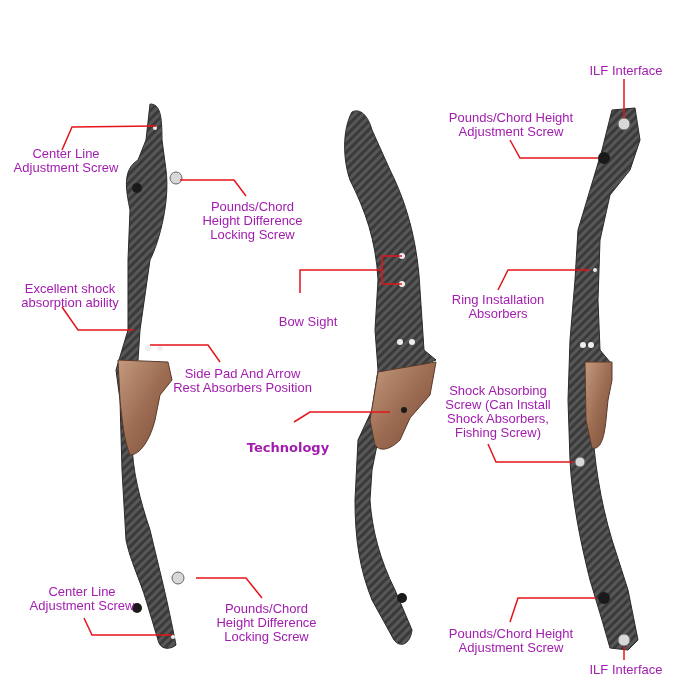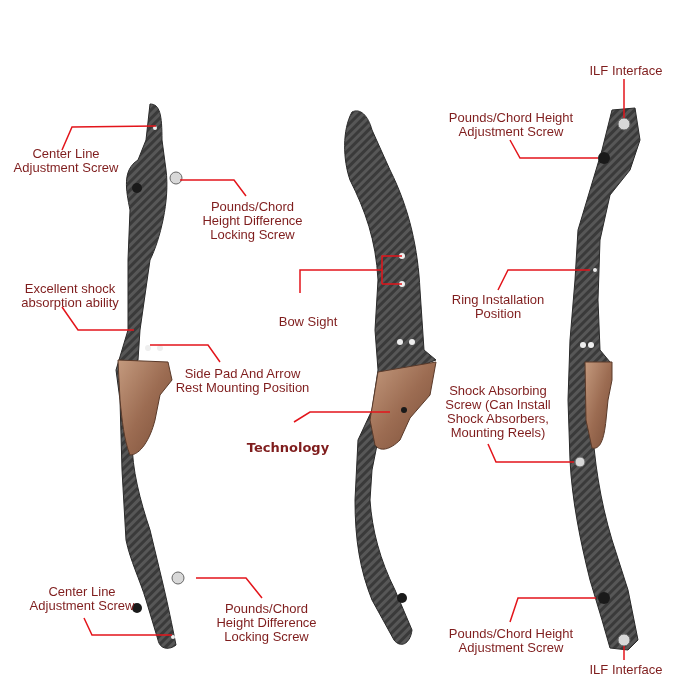--- a/index.html
+++ b/index.html
@@ -1,18 +1,18 @@
 <!DOCTYPE html>
 <html><head>
 <meta charset="utf-8">
 <style>
   html,body{margin:0;padding:0;background:#ffffff;}
   body{width:700px;height:700px;position:relative;overflow:hidden;font-family:"Liberation Sans",sans-serif;}
   .stage{position:absolute;left:0;top:0;width:700px;height:700px;}
-  .label{position:absolute;color:#7f1d1d;font-size:13px;line-height:14px;text-align:center;white-space:nowrap;font-family:"Liberation Sans",sans-serif;}
+  .label{position:absolute;color:#a21caf;font-size:13px;line-height:14px;text-align:center;white-space:nowrap;font-family:"Liberation Sans",sans-serif;}
   .label.bold{font-family:"DejaVu Sans",sans-serif;font-weight:bold;font-size:13px;line-height:15px;}
   .label span{display:block;}
   svg.lines{position:absolute;left:0;top:0;}
 </style>
 </head>
 <body>
 
 <div class="stage">
 
   
@@ -101,21 +101,21 @@
     <span>Pounds/Chord</span>
     <span>Height Difference</span>
     <span>Locking Screw</span>
   </div>
   <div class="label" style="left:10px;top:282px;width:120px;">
     <span>Excellent shock</span>
     <span>absorption ability</span>
   </div>
   <div class="label" style="left:165px;top:367px;width:155px;">
     <span>Side Pad And Arrow</span>
-    <span>Rest Mounting Position</span>
+    <span>Rest Absorbers Position</span>
   </div>
   <div class="label" style="left:20px;top:585px;width:124px;">
     <span>Center Line</span>
     <span>Adjustment Screw</span>
   </div>
   <div class="label" style="left:204px;top:602px;width:125px;">
     <span>Pounds/Chord</span>
     <span>Height Difference</span>
     <span>Locking Screw</span>
   </div>
@@ -131,27 +131,27 @@
   
   <div class="label" style="left:576px;top:64px;width:100px;">
     <span>ILF Interface</span>
   </div>
   <div class="label" style="left:436px;top:111px;width:150px;">
     <span>Pounds/Chord Height</span>
     <span>Adjustment Screw</span>
   </div>
   <div class="label" style="left:438px;top:293px;width:120px;text-align:center;">
     <span>Ring Installation</span>
-    <span>Position</span>
+    <span>Absorbers</span>
   </div>
   <div class="label" style="left:440px;top:384px;width:116px;">
     <span>Shock Absorbing</span>
     <span>Screw (Can Install</span>
     <span>Shock Absorbers,</span>
-    <span>Mounting Reels)</span>
+    <span>Fishing Screw)</span>
   </div>
   <div class="label" style="left:436px;top:627px;width:150px;">
     <span>Pounds/Chord Height</span>
     <span>Adjustment Screw</span>
   </div>
   <div class="label" style="left:576px;top:663px;width:100px;">
     <span>ILF Interface</span>
   </div>
 
 </div>

